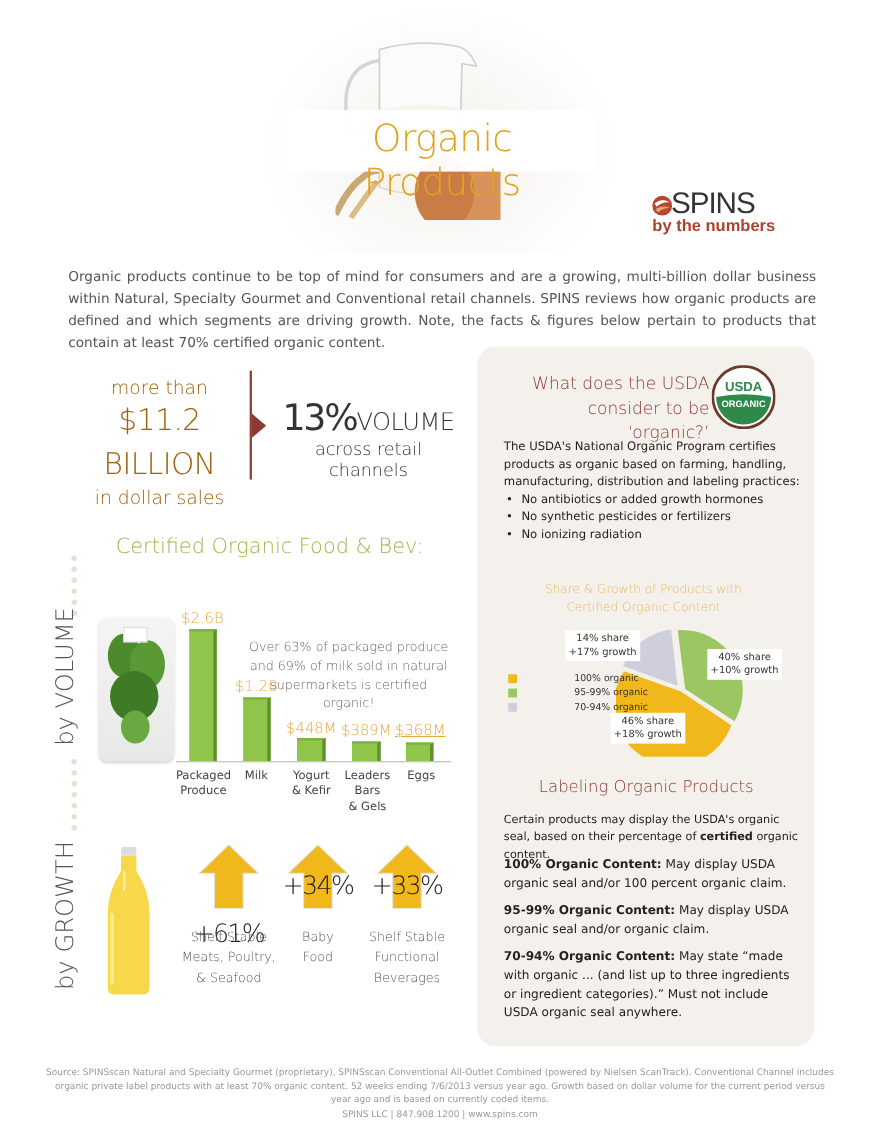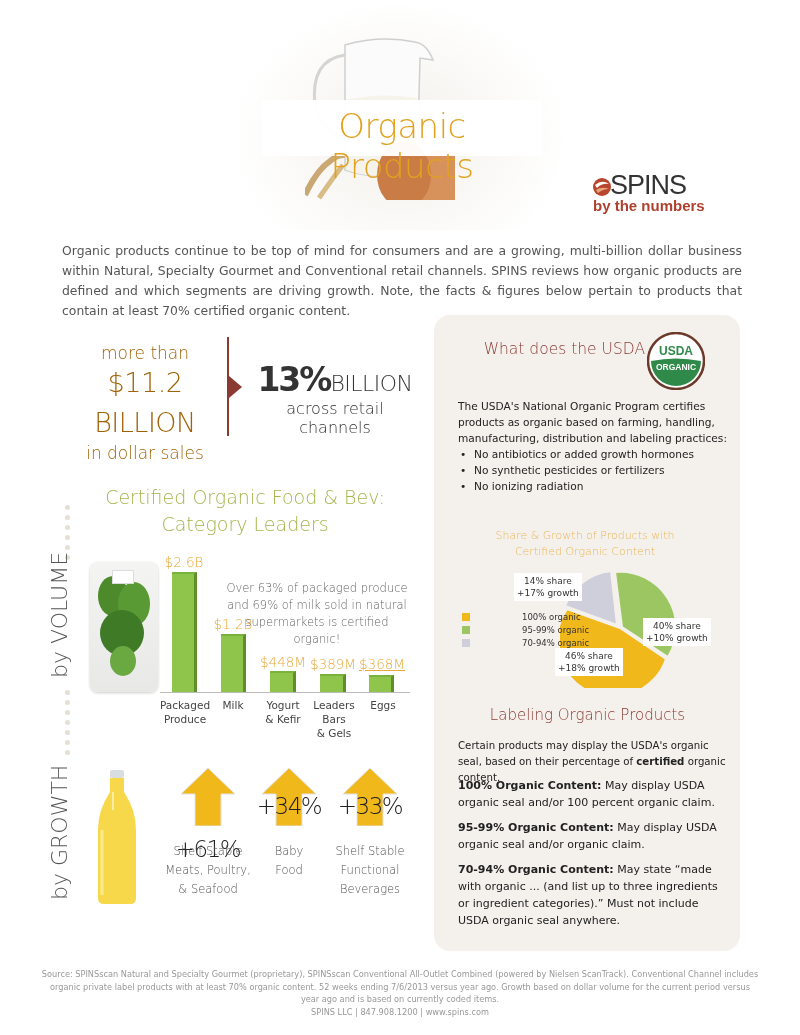--- a/index.html
+++ b/index.html
@@ -25,21 +25,21 @@
 
   
   .stat-left { left: 60px; top: 343px; width: 170px; text-align: center; color: #a16207; }
   .stat-small { font-size: 17px; font-weight: 200; }
   .stat-big { font-size: 27px; font-weight: 200; letter-spacing: -0.5px; line-height: 40px; }
   .divider { left: 227px; top: 337px; width: 2px; height: 99px; background: #8a3a30; }
   .div-arrow { left: 229px; top: 376px; width: 0; height: 0;
     border-top: 11px solid transparent; border-bottom: 11px solid transparent;
     border-left: 13px solid #8a3a30; }
   .stat-right { left: 255px; top: 360px; width: 160px; text-align: center; color: #333; }
-  .pct-big { font-size: 33px; font-weight: 700; letter-spacing: -2px; }
+  .pct-big { font-size: 33px; font-weight: 400; letter-spacing: -2px; }
   .pct-word { font-size: 22px; font-weight: 200; letter-spacing: -0.5px; }
 
   
   .leaders-title { left: 80px; top: 484px; width: 330px; text-align: center;
     color: #a3b64b; font-size: 19px; font-weight: 200; line-height: 27px; }
 
   
   .side-label { transform: rotate(-90deg); transform-origin: left top;
     font-size: 22px; font-weight: 200; color: #555; white-space: nowrap; }
   .dots { width: 6px; }
@@ -108,27 +108,26 @@
 <p class="abs intro">Organic products continue to be top of mind for consumers and are a growing, multi-billion dollar business within Natural, Specialty Gourmet and Conventional retail channels. SPINS reviews how organic products are defined and which segments are driving growth.  Note, the facts &amp; figures below pertain to products that contain at least 70% certified organic content.</p>
 
 <div class="abs stat-left">
   <div class="stat-small">more than</div>
   <div class="stat-big">$11.2 BILLION</div>
   <div class="stat-small">in dollar sales</div>
 </div>
 <div class="abs divider"></div>
 <div class="abs div-arrow"></div>
 <div class="abs stat-right">
-  <div><span class="pct-big">13%</span><span class="pct-word">BILLION</span></div>
+  <div><span class="pct-big">13%</span><span class="pct-word">VOLUME</span></div>
   <div class="stat-small" style="font-size:16px;">across retail channels</div>
 </div>
 
 <div class="abs leaders-title">
   <div>Certified Organic Food &amp; Bev:</div>
-  <div>Category Leaders</div>
 </div>
 
 <div class="abs dots" style="left:65px;top:505px;">
   <div class="dot"></div>
     <div class="dot"></div>
     <div class="dot"></div>
     <div class="dot"></div>
     <div class="dot"></div>
     <div class="dot"></div>
 </div>
@@ -218,20 +217,21 @@
 <div class="abs growth-cat" style="left:320px;top:842px;width:100px;">
   <div>Shelf Stable</div>
   <div>Functional</div>
   <div>Beverages</div>
 </div>
 
 <div class="abs panel"></div>
 
 <div class="abs panel-h" style="left:470px;top:338px;width:175px;">
   <div>What does the USDA</div>
+  <div>consider to be ‘organic?’</div>
 </div>
 
 <svg class="abs" style="left:647px;top:332px;width:58px;height:58px;" viewBox="0 0 58 58">
   <circle cx="29" cy="29" r="28" fill="#ffffff" stroke="#6b3a2a" stroke-width="2.5"></circle>
   <path d="M4 29 Q29 24 54 29 A25 25 0 0 1 4 29 Z" fill="#2f8a4a"></path>
   <text x="29" y="23" text-anchor="middle" font-family="Liberation Sans, sans-serif" font-weight="bold" font-size="12" fill="#2f8a4a">USDA</text>
   <text x="29" y="38" text-anchor="middle" font-family="Liberation Sans, sans-serif" font-weight="bold" font-size="8.5" fill="#ffffff">ORGANIC</text>
 </svg>
 
 <div class="abs panel-body" style="left:458px;top:398px;width:270px;">
@@ -254,21 +254,21 @@
 
   <path d="M0 0 L46 31 A56 56 0 1 1 -53 -19 Z" fill="#f1b81c" stroke="#f4f1ec" stroke-width="2"></path>
 
   <path d="M-3 -3 L-55 -22 A56 56 0 0 1 -9 -57 Z" fill="#cfcfdc" stroke="#f4f1ec" stroke-width="2"></path>
 </svg>
 
 <div class="abs pie-label" style="left:514px;top:573px;">
   <div>14% share</div>
   <div>+17% growth</div>
 </div>
-<div class="abs pie-label" style="left:643px;top:590px;margin-top:28px;">
+<div class="abs pie-label" style="left:643px;top:590px;">
   <div>40% share</div>
   <div>+10% growth</div>
 </div>
 <div class="abs pie-label" style="left:555px;top:648px;">
   <div>46% share</div>
   <div>+18% growth</div>
 </div>
 
 <div class="abs" style="left:462px;top:610px;">
   <div class="legend-item">

